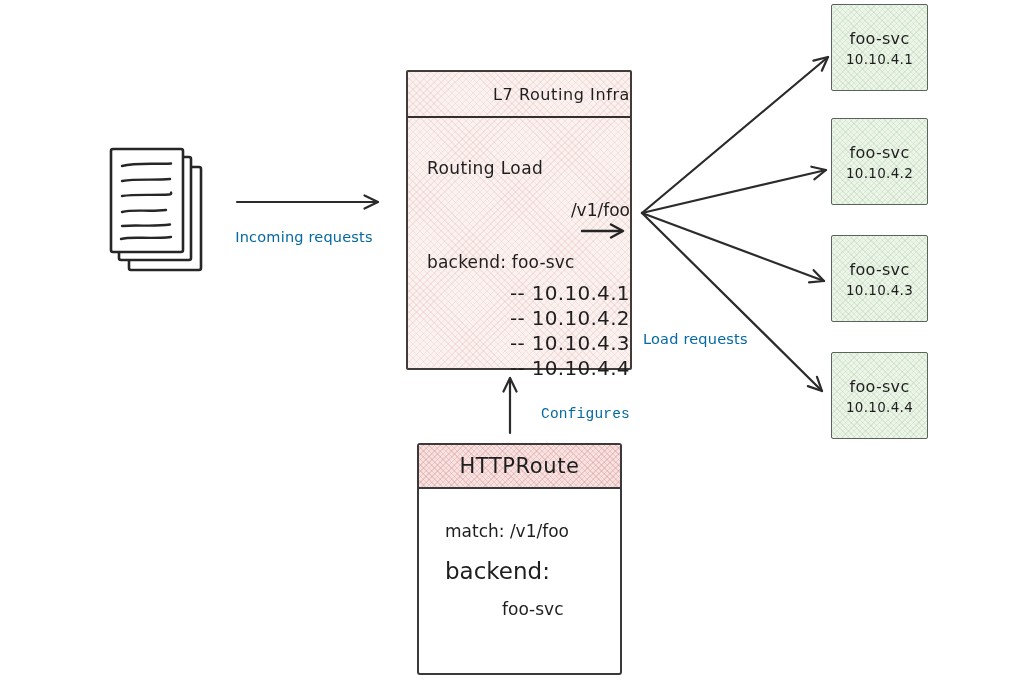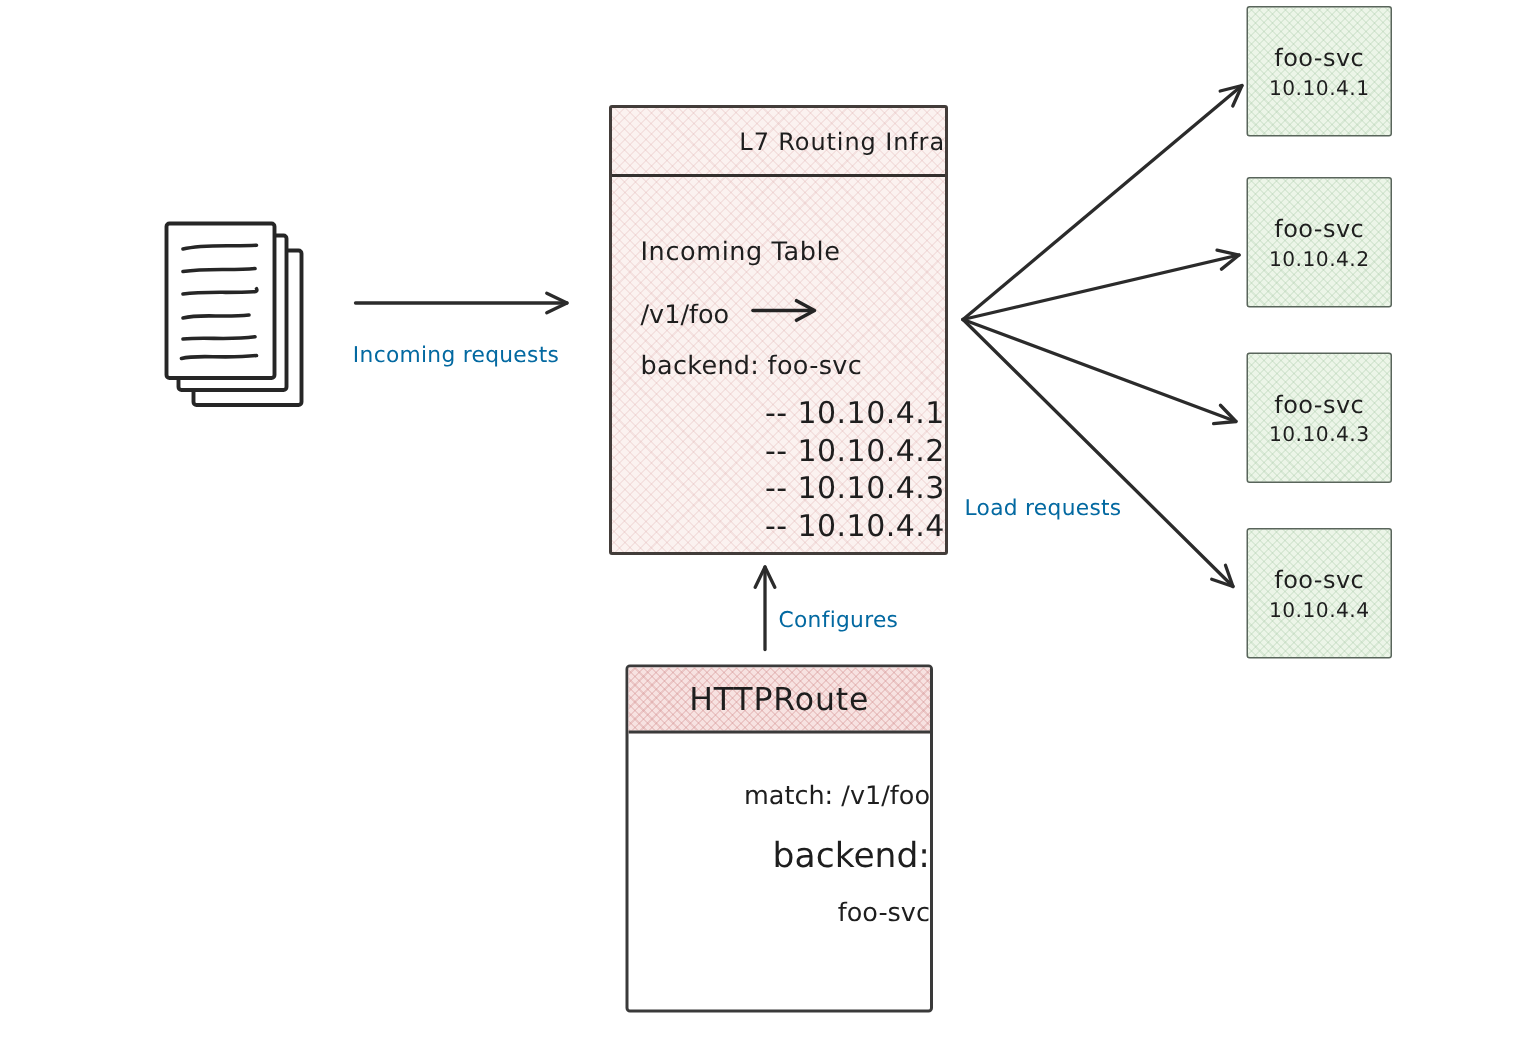--- a/index.html
+++ b/index.html
@@ -34,53 +34,53 @@
   .router-box{
     position:absolute;left:406px;top:70px;width:226px;height:300px;
     border:2px solid #423c39;border-radius:2px;box-sizing:border-box;
   }
   .router-header{
     height:44px;border-bottom:2px solid #33302e;display:flex;align-items:center;justify-content:flex-end;
     font-size:16px;letter-spacing:.6px;
   }
   .router-body{padding:0 0 0 19px;}
   .rb-heading{margin-top:38px;font-size:17px;line-height:24px;letter-spacing:.4px;}
-  .rb-path-row{margin-top:18px;display:flex;align-items:flex-start;font-size:17px;line-height:24px;}
+  .rb-path-row{margin-top:18px;display:flex;align-items:flex-end;font-size:17px;line-height:24px;flex-direction:column;}
   .rb-backend{margin-top:11px;font-size:17px;line-height:22px;letter-spacing:.2px;}
   .endpoints{margin-top:8px;margin-left:83px;font-size:20px;line-height:25px;letter-spacing:.3px;}
   .mini-arrow{margin-left:14px;}
 
   
   .httproute-box{
     position:absolute;left:417px;top:443px;width:205px;height:232px;
     border:2px solid #3a3a3a;border-radius:3px;box-sizing:border-box;background:#ffffff;
   }
   .httproute-header{
     height:42px;border-bottom:2px solid #3a3a3a;display:flex;align-items:center;justify-content:center;
     font-size:21px;letter-spacing:.6px;
   }
-  .httproute-body{padding-left:26px;text-align:right;}
+  .httproute-body{padding-left:26px;}
   .hr-match{margin-top:30px;font-size:17px;line-height:24px;}
   .hr-backend-key{margin-top:16px;font-size:23px;line-height:24px;}
   .hr-backend-value{margin-top:14px;margin-left:57px;font-size:17px;line-height:24px;}
 
   
   .svc{
     position:absolute;left:831px;width:97px;height:87px;
     border:1.5px solid #59655b;border-radius:2px;box-sizing:border-box;
     display:flex;flex-direction:column;align-items:center;justify-content:center;gap:3px;
   }
   .svc .svc-name{font-size:16px;letter-spacing:.3px;}
   .svc .svc-ip{font-size:13.5px;letter-spacing:.3px;text-align:right;}
   .svc1{top:4px;}.svc2{top:118px;}.svc3{top:235px;}.svc4{top:352px;}
 
   
   .incoming-label{left:228px;top:229px;width:152px;text-align:center;}
   .lb-label{left:643px;top:331px;width:130px;}
-  .cfg-label{left:519px;top:406px;width:100px;}
+  .cfg-label{left:541px;top:406px;width:100px;font-family:Liberation Mono, monospace;}
 
   .doc-stack{position:absolute;left:108px;top:146px;}
 </style>
 </head>
 <body>
 
 <div class="canvas">
 
   <svg id="arrow-layer" viewBox="0 0 1024 696">
       <g>
@@ -125,21 +125,21 @@
     </g>
   </svg>
 
   <div class="label incoming-label">Incoming requests</div>
 
   <div class="router-box hatch-pink-light">
     <div class="router-header">
       <span>L7 Routing Infra</span>
     </div>
     <div class="router-body">
-      <div class="rb-heading">Incoming Table</div>
+      <div class="rb-heading">Routing Load</div>
       <div class="rb-path-row">
         <span>/v1/foo</span>
         <svg class="mini-arrow" width="50" height="18" viewBox="0 0 50 18">
           <path d="M2 9 L42 9" stroke="#242424" stroke-width="2.4" fill="none" stroke-linecap="round"></path>
           <path d="M31 2.5 L43 9 L31 15.5" stroke="#242424" stroke-width="2.4" fill="none" stroke-linecap="round" stroke-linejoin="round"></path>
         </svg>
       </div>
       <div class="rb-backend">backend: foo-svc</div>
       <div class="endpoints">
         <div>-- 10.10.4.1</div>

